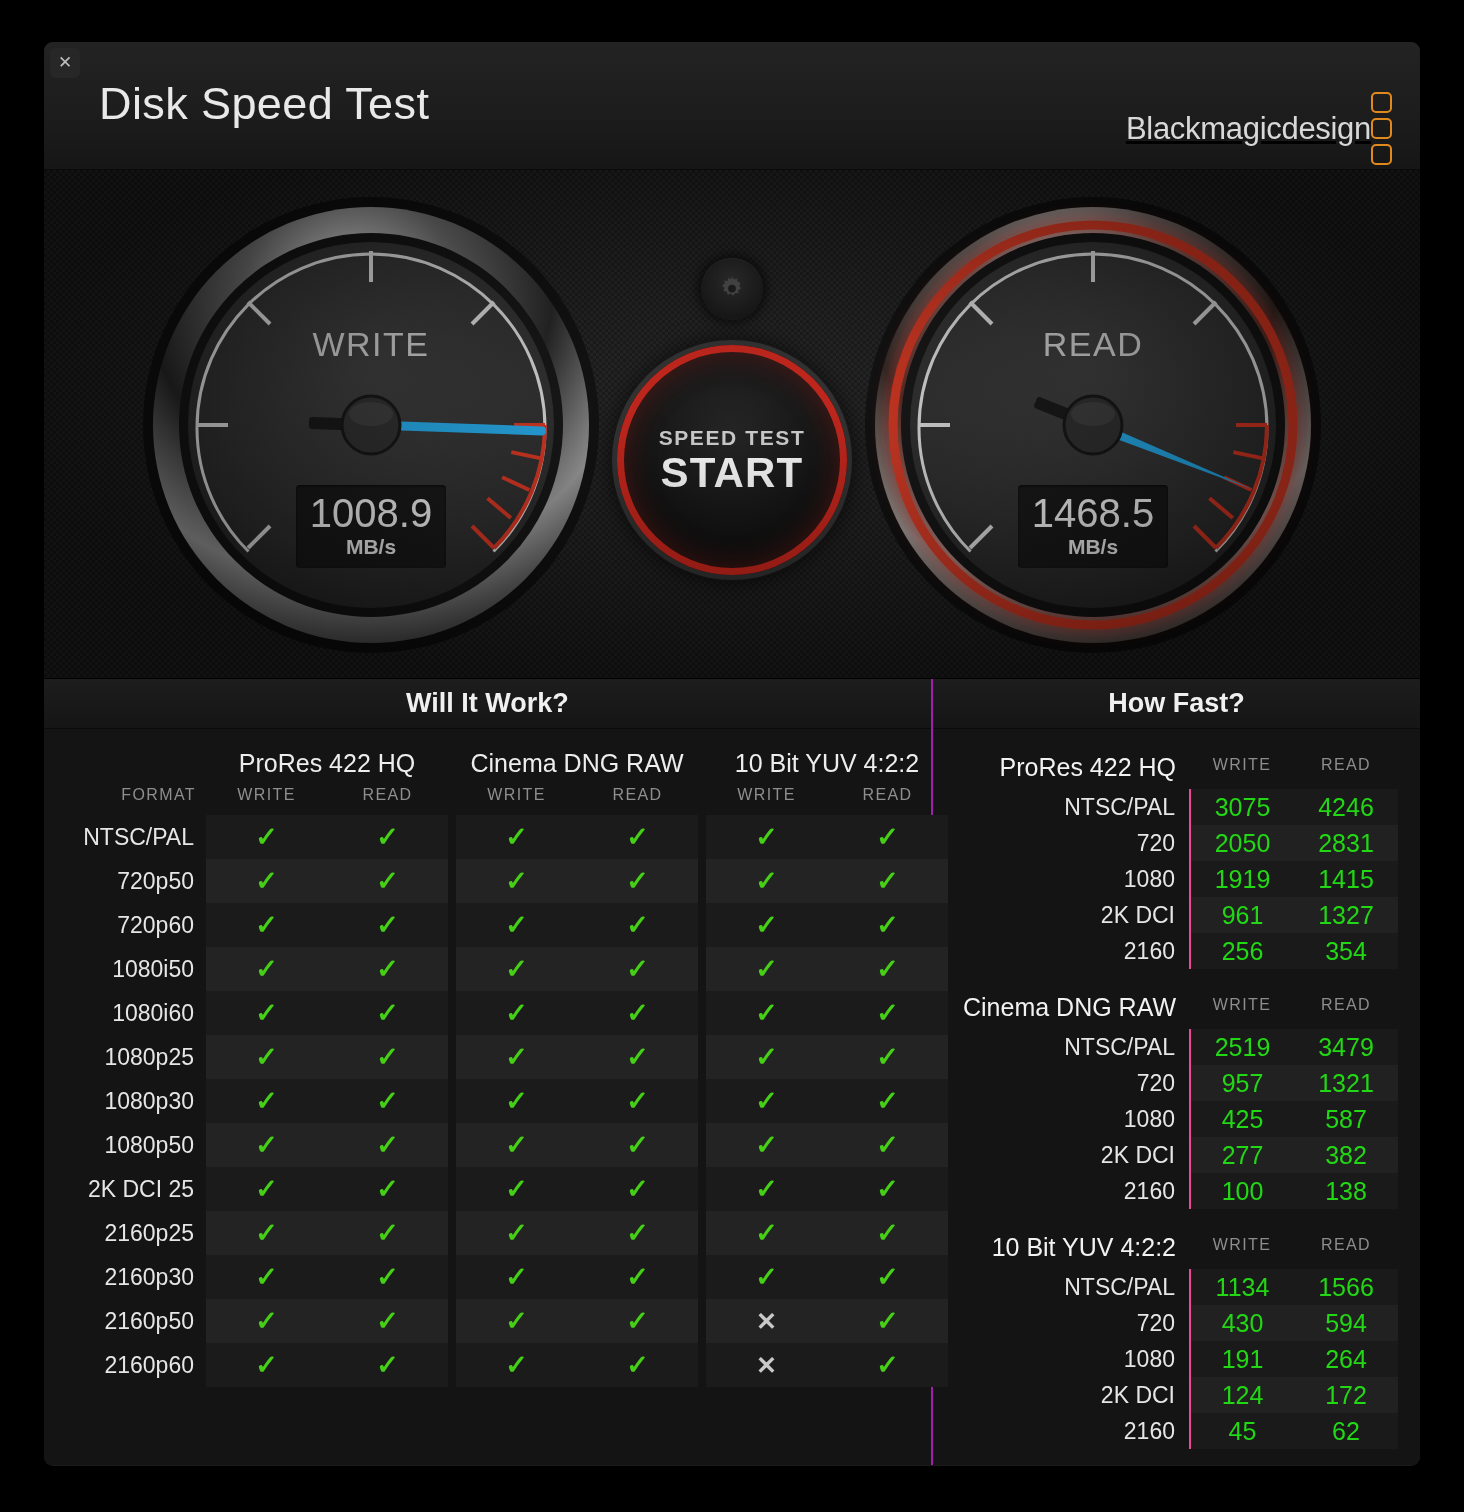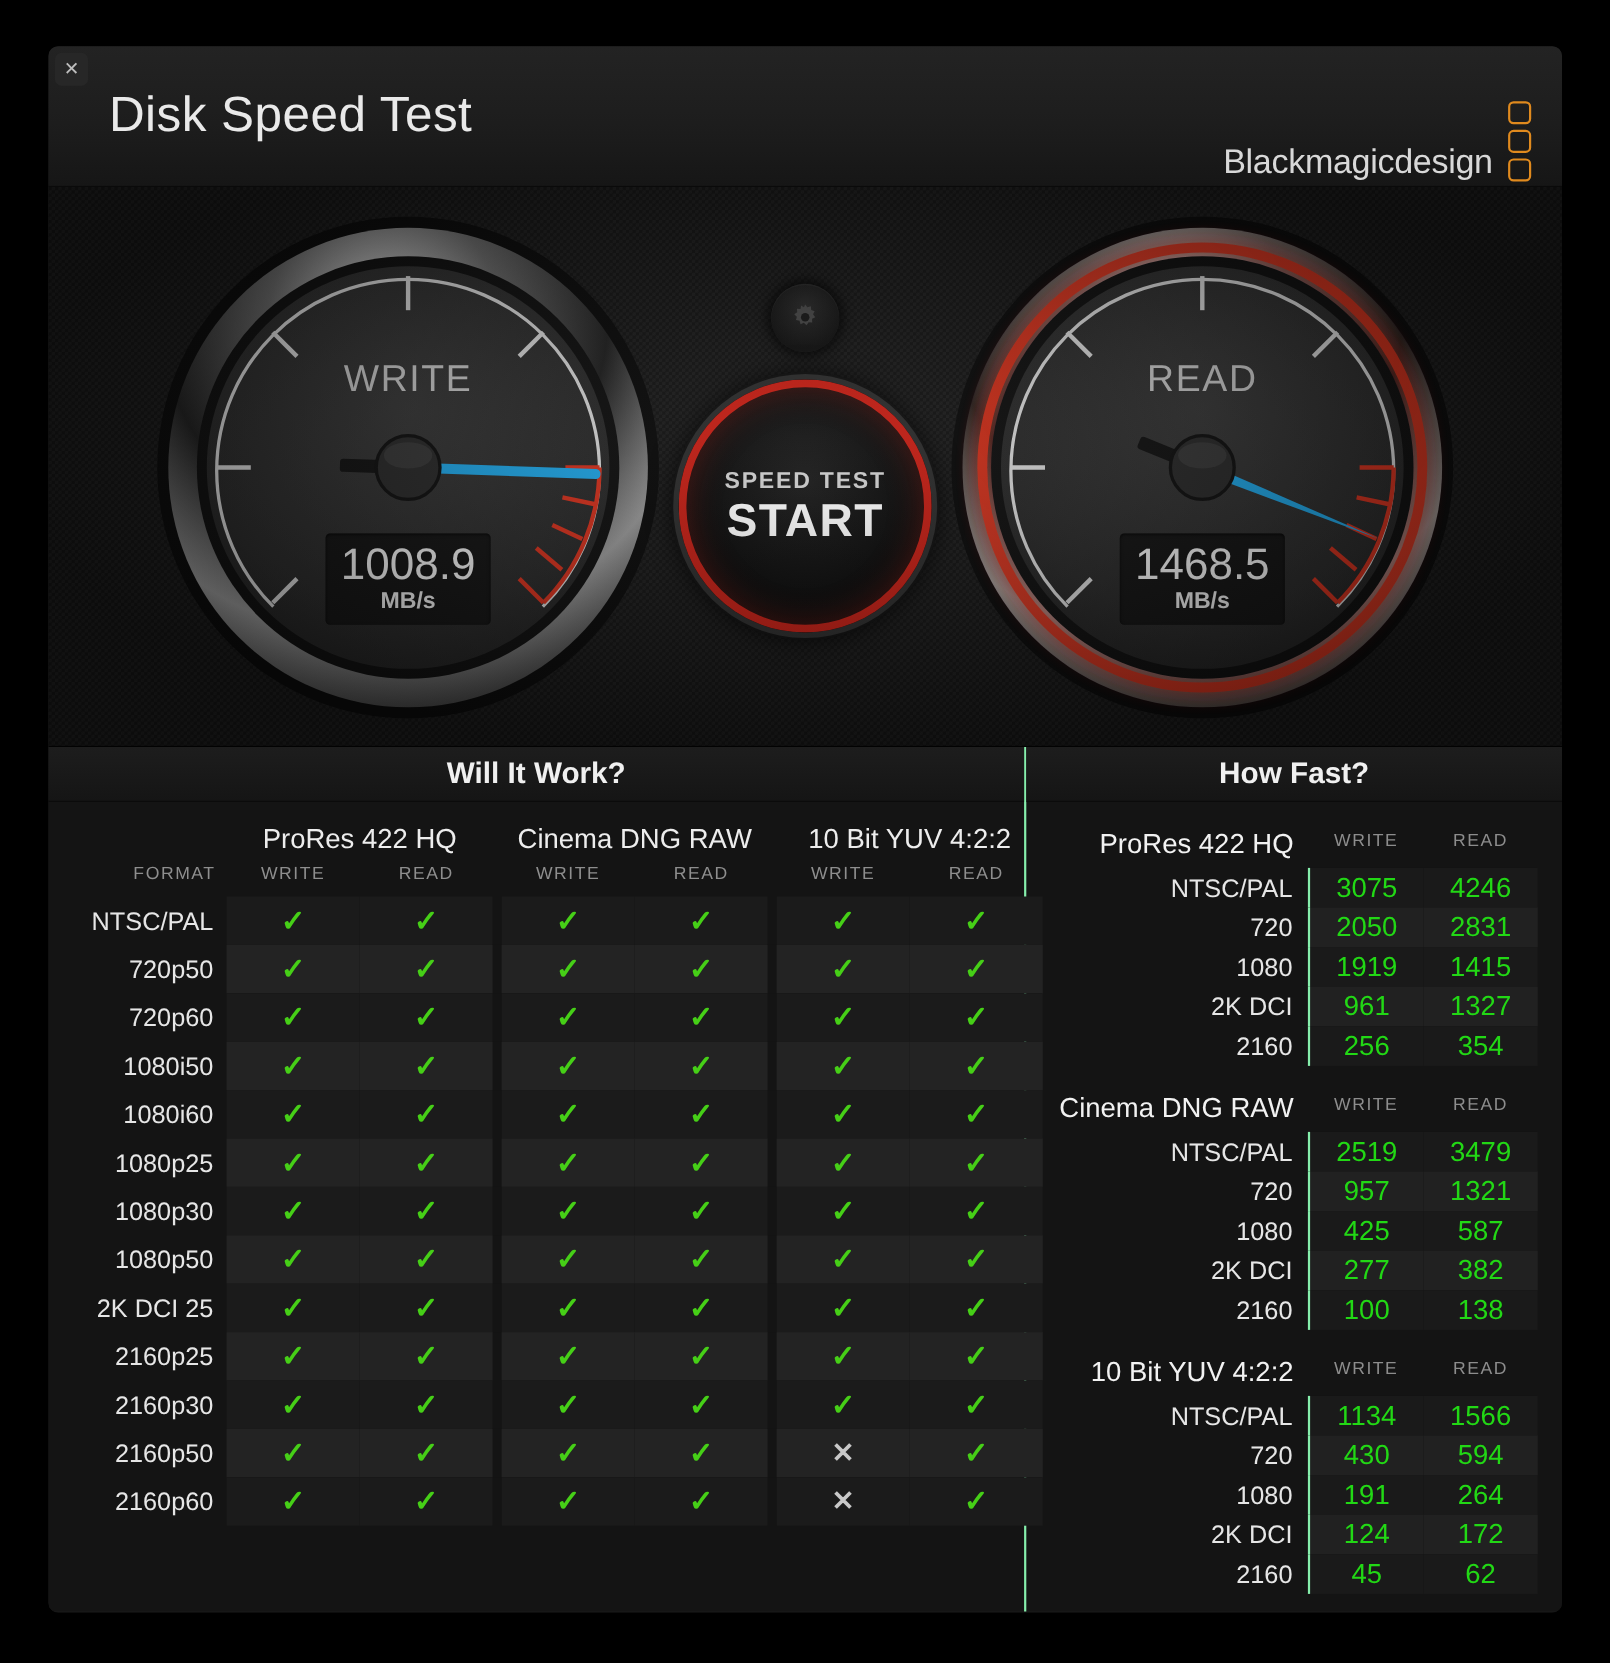--- a/index.html
+++ b/index.html
@@ -44,22 +44,22 @@
     left: 55px; top: 36px;
     font-size: 45px;
     font-weight: 300;
     color: #e9e9e9;
     letter-spacing: .4px;
   }
   #brand {
     position: absolute;
     right: 28px; top: 50px;
     display: flex;
-    align-items: flex-end;
-    gap: 14px;
+    align-items: center;
+    text-decoration: underline;
   }
   #brand-text {
     font-size: 31px;
     font-weight: 300;
     color: #d8d8d8;
     letter-spacing: -.3px;
   }
   #brand-marks { display: flex; flex-direction: column; gap: 5px; }
   #brand-marks i {
     display: block;
@@ -150,21 +150,21 @@
     font-size: 21px; font-weight: 600; color: #d2d2d2;
     letter-spacing: 1.6px; margin-bottom: 2px;
   }
   #start-button .line2 {
     font-size: 42px; font-weight: 700; color: #fff;
     letter-spacing: 1.2px; line-height: 1;
   }
 
   
   #bottom { display: flex; height: 786px; background: #141414; }
-  #panel-will { width: 889px; border-right: 2px solid #86efac; }
+  #panel-will { width: 889px; border-right: 2px solid #a21caf; }
   #panel-how  { flex: 1; }
 
   .panel-header {
     height: 50px;
     background: linear-gradient(to bottom, #1d1d1d, #151515);
     border-bottom: 1px solid #0b0b0b;
     display: flex; align-items: center; justify-content: center;
   }
   .panel-header span { font-size: 27px; font-weight: 700; color: #f0f0f0; }
 
@@ -209,21 +209,21 @@
   .hf-row-label {
     font-size: 23px; font-weight: 300; color: #e6e6e6;
     text-align: right; padding: 2px 14px 2px 0;
   }
   .hf-val {
     font-size: 25px; font-weight: 400; color: #22d815;
     text-align: center; height: 36px;
   }
   .hf-table tbody tr:nth-child(odd) .hf-val { background: #1a1a1a; }
   .hf-table tbody tr:nth-child(even) .hf-val { background: #212121; }
-  .hf-table tbody td.hf-val.write { border-left: 2px solid #86efac; text-align: center; }
+  .hf-table tbody td.hf-val.write { border-left: 2px solid #ec4899; text-align: center; }
 </style>
 </head>
 <body>
 
 <div id="app-window">
 
   <div id="titlebar">
     <div id="close-button">✕</div>
     <div id="app-title">Disk Speed Test</div>
     <div id="brand">

